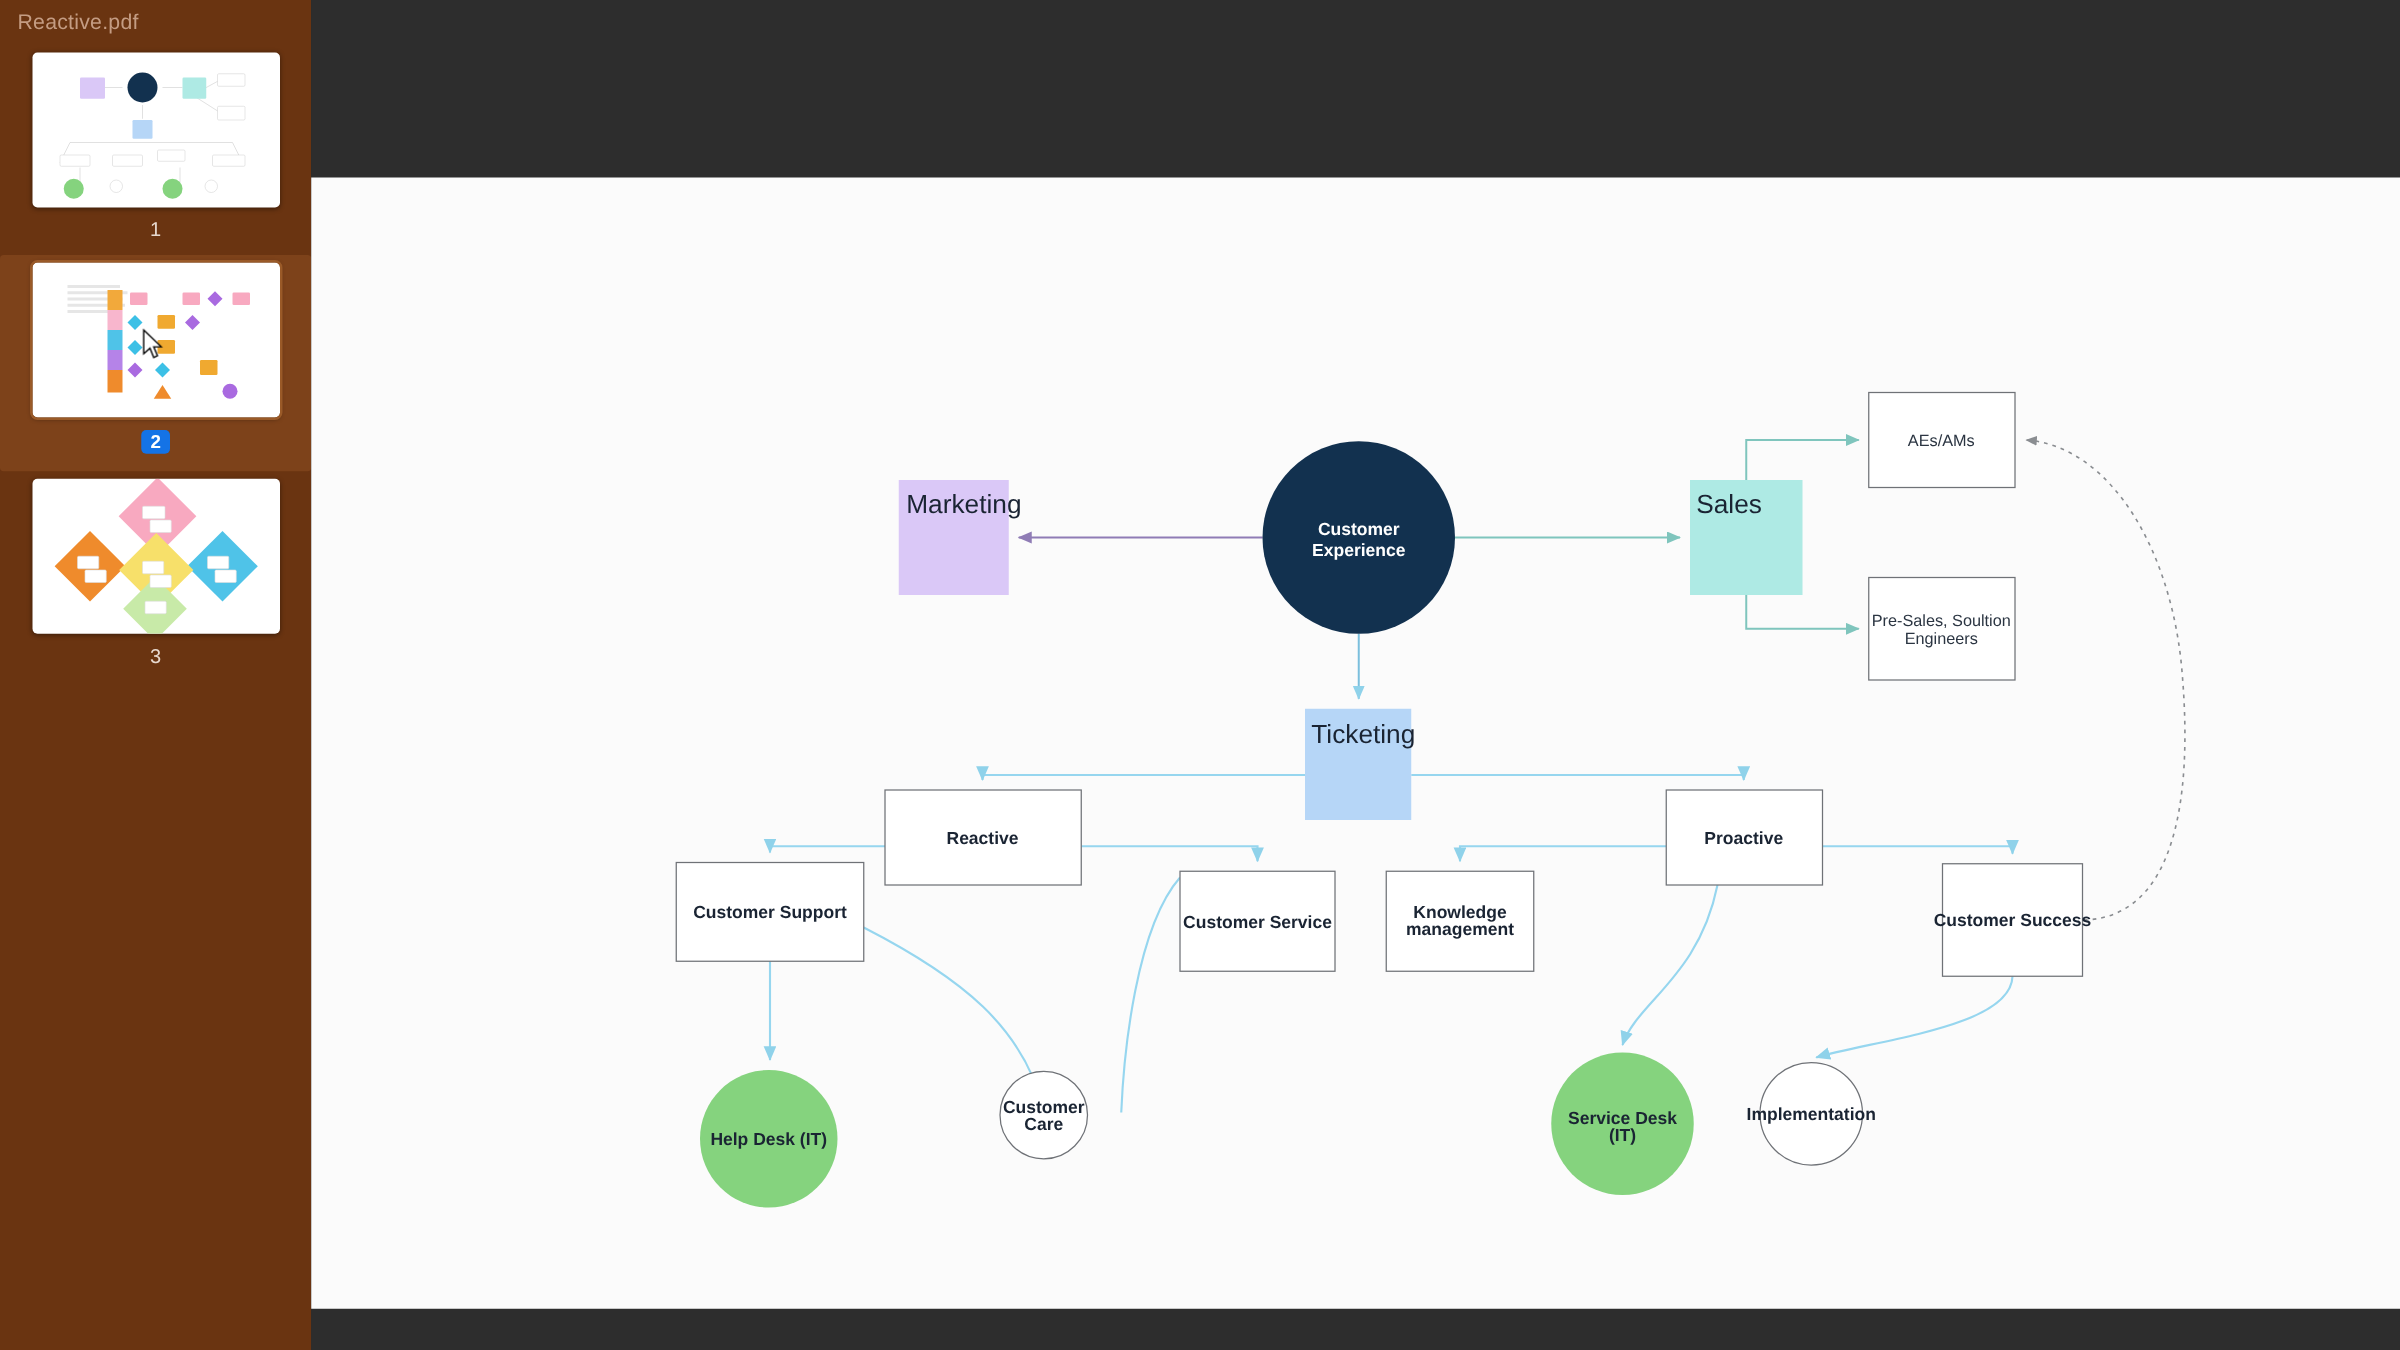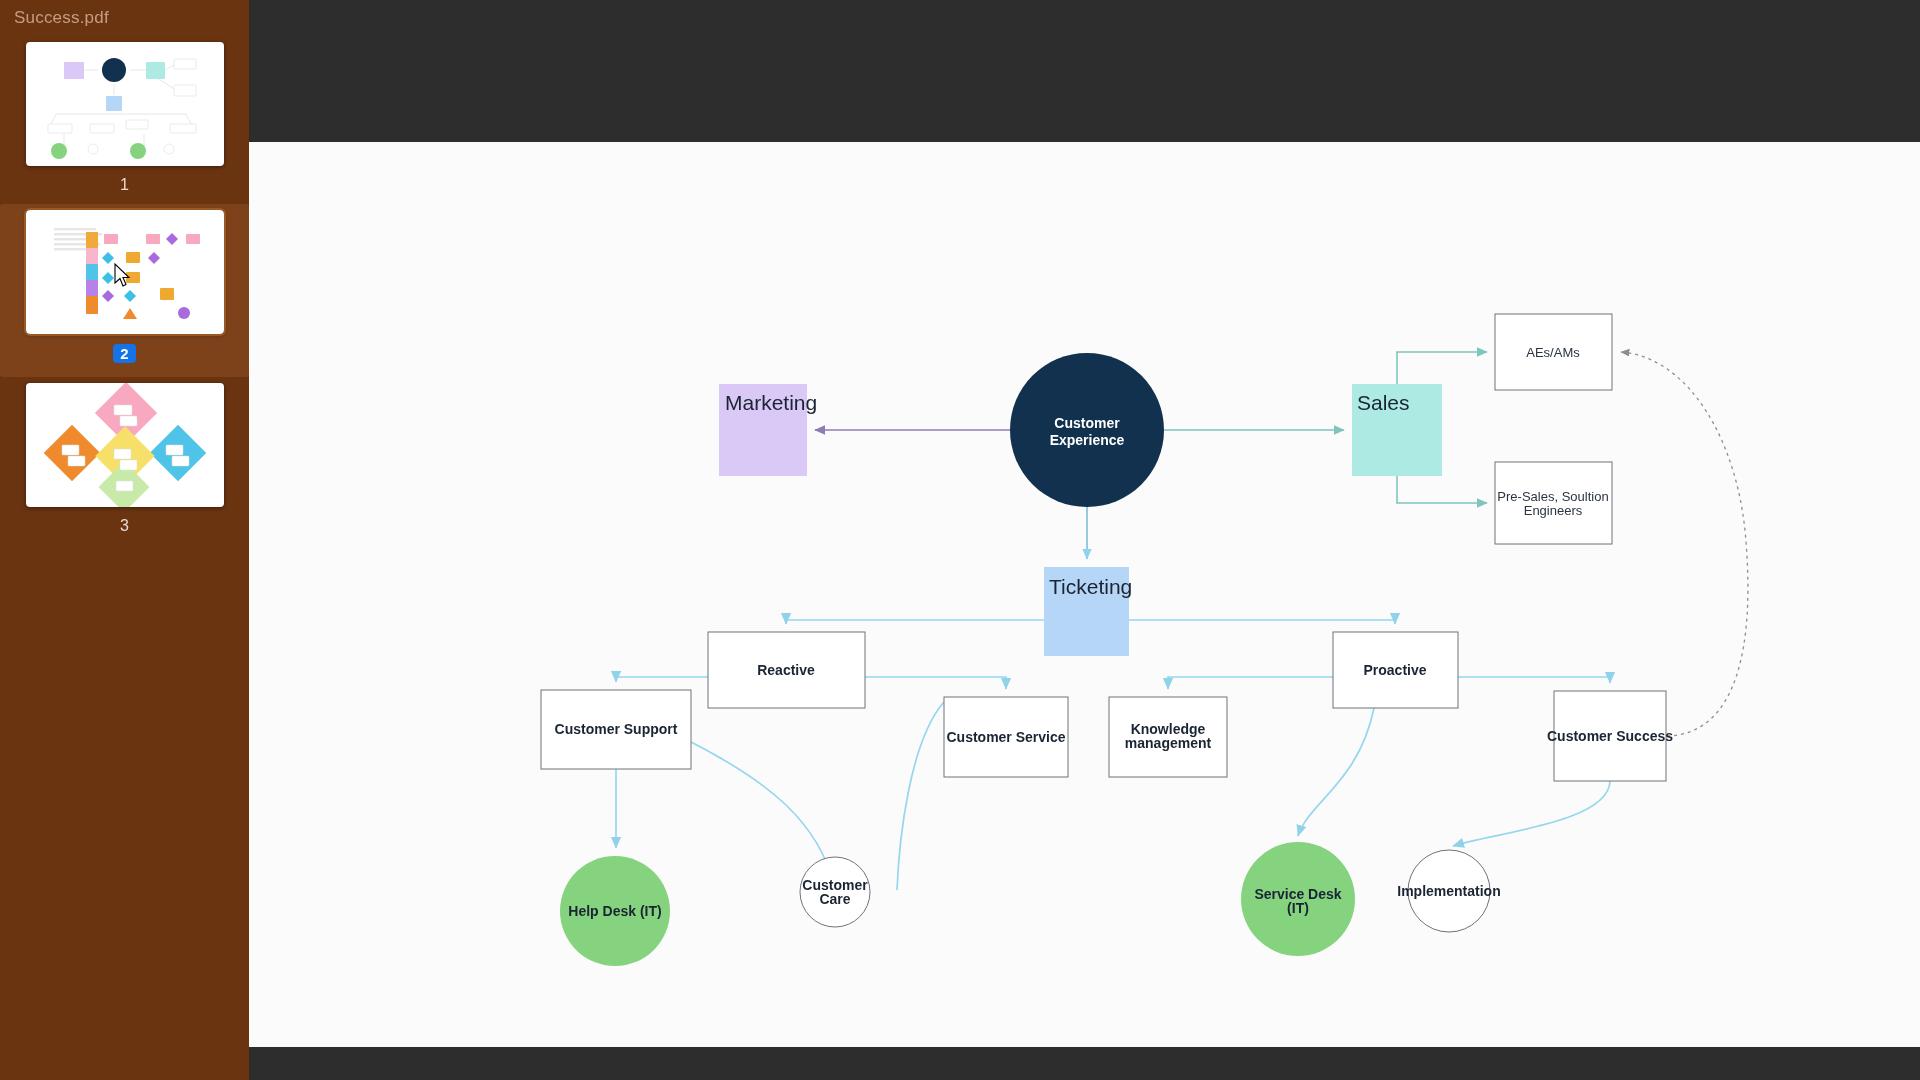--- a/index.html
+++ b/index.html
@@ -91,21 +91,21 @@
   
   .cursor { position: absolute; pointer-events: none; }
 </style>
 </head>
 <body>
 
 <div id="app">
 
   <div class="sidebar">
 
-    <div class="sidebar-title">Success.pdf</div>
+    <div class="sidebar-title">Reactive.pdf</div>
 
     <div class="thumb-list">
 
       <div class="thumb-wrap">
         <div class="thumb">
           <div class="mini">
             <svg viewBox="0 0 198 124" xmlns="http://www.w3.org/2000/svg">
               <g stroke="#cfcfcf" stroke-width="0.5" fill="none">
                 <line x1="58" y1="28" x2="72" y2="28"></line>
                 <line x1="104" y1="28" x2="120" y2="28"></line>

